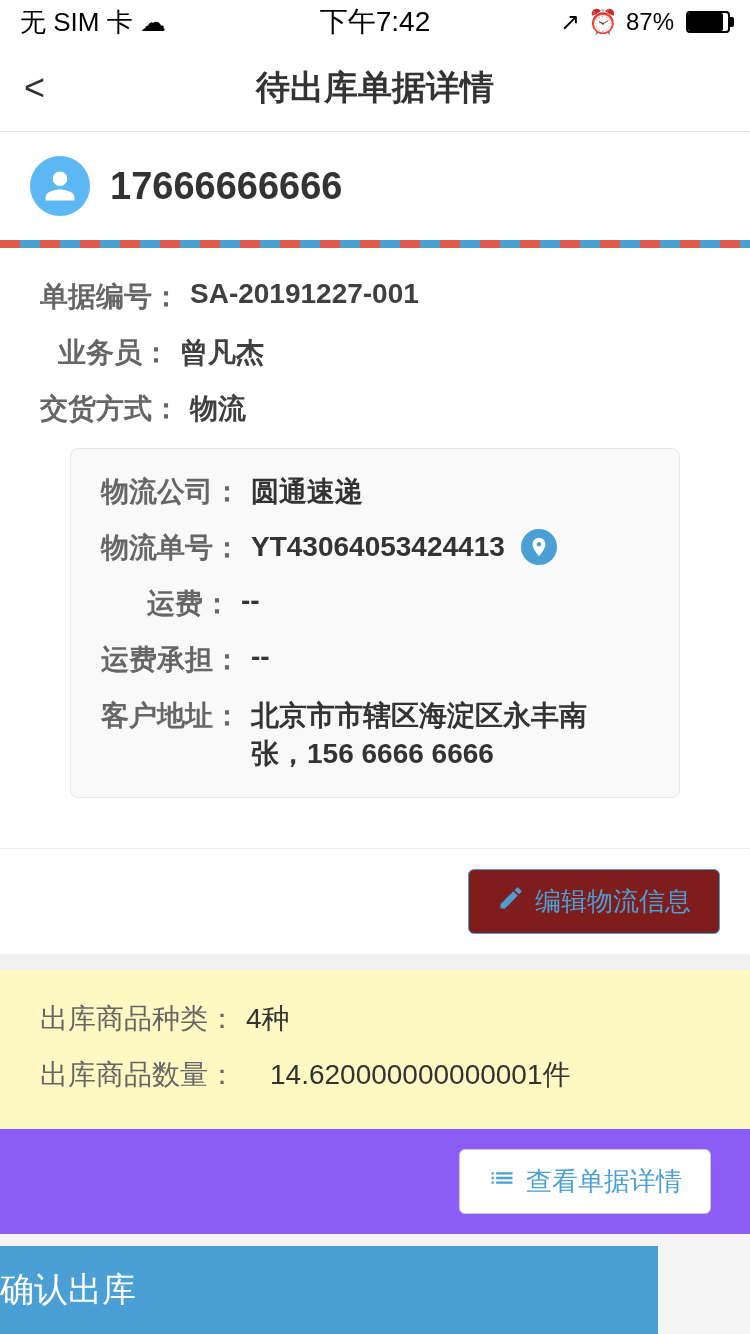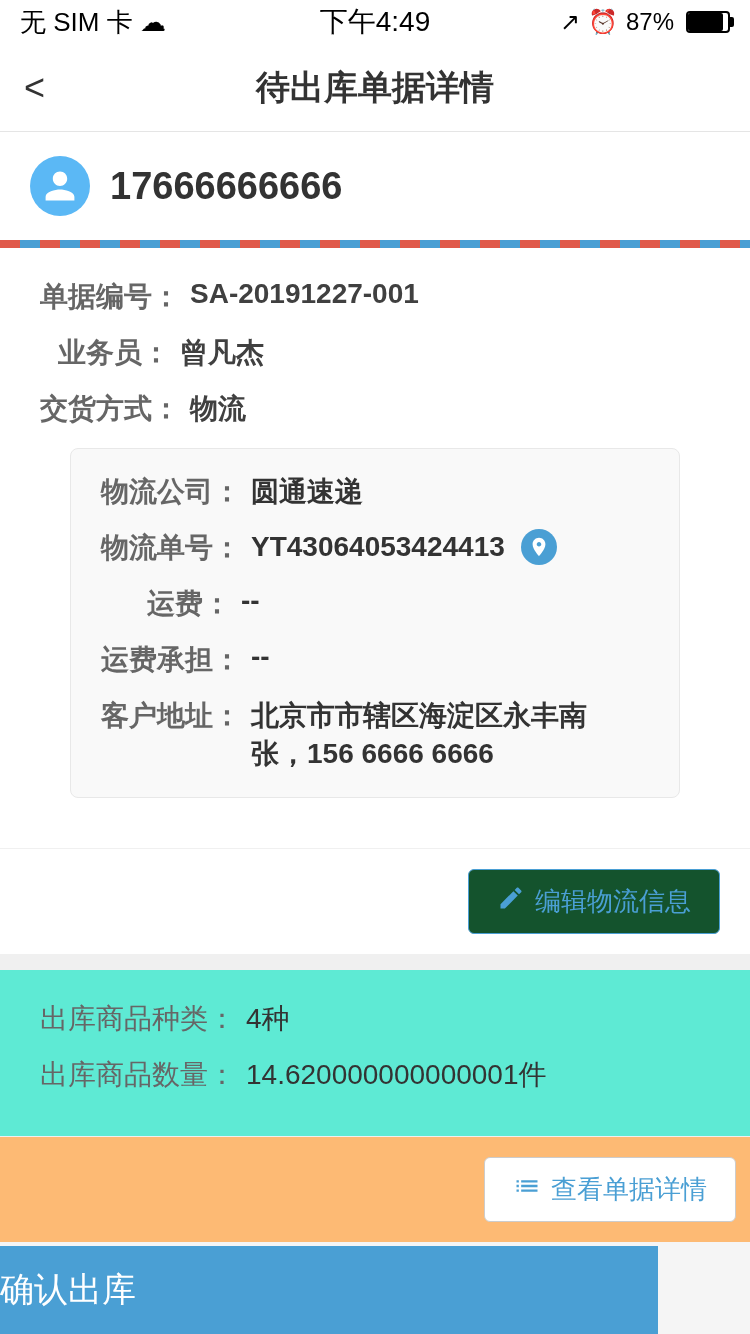--- a/index.html
+++ b/index.html
@@ -219,61 +219,61 @@
       display: flex;
       justify-content: flex-end;
       border-top: 1px solid #f0f0f0;
     }
     .edit-btn {
       border: 1px solid #4a9fd4;
       border-radius: 6px;
       padding: 14px 28px;
       color: #4a9fd4;
       font-size: 26px;
-      background: #14532d;
+      background: #7f1d1d;
       display: flex;
       align-items: center;
       gap: 10px;
       cursor: pointer;
     }
 
     
     .separator {
       height: 16px;
       background: #f0f0f0;
     }
 
     
     .goods-section {
-      background: #5eead4;
+      background: #fef9c3;
       padding: 30px 40px;
     }
     .goods-row {
       display: flex;
       align-items: center;
       margin-bottom: 18px;
       font-size: 28px;
     }
-    .goods-row:last-child { margin-bottom: 12px; }
+    .goods-row:last-child { margin-bottom: 4px; gap: 24px; }
     .goods-label {
       color: #666;
       min-width: 160px;
       text-align: right;
       flex-shrink: 0;
     }
     .goods-value {
       color: #333;
       flex: 1;
       margin-left: 10px;
     }
 
     
     .view-btn-container {
-      background: #fdba74;
-      padding: 20px 14px;
+      background: #8b5cf6;
+      padding: 20px 39px;
       display: flex;
       justify-content: flex-end;
       border-top: 1px solid #f0f0f0;
     }
     .view-btn {
       border: 1px solid #ccc;
       border-radius: 6px;
       padding: 14px 28px;
       color: #4a9fd4;
       font-size: 26px;
@@ -309,21 +309,21 @@
       font-weight: 500;
     }
   </style>
 </head>
 <body>
 
 <div class="status-bar">
   <div class="status-left">
     <span>无 SIM 卡 ☁</span>
   </div>
-  <div class="status-center">下午4:49</div>
+  <div class="status-center">下午7:42</div>
   <div class="status-right">
     <span>↗</span>
     <span>⏰</span>
     <span>87%</span>
     <span class="battery-bar">
       <div class="battery-fill"></div>
     </span>
   </div>
 </div>
 

